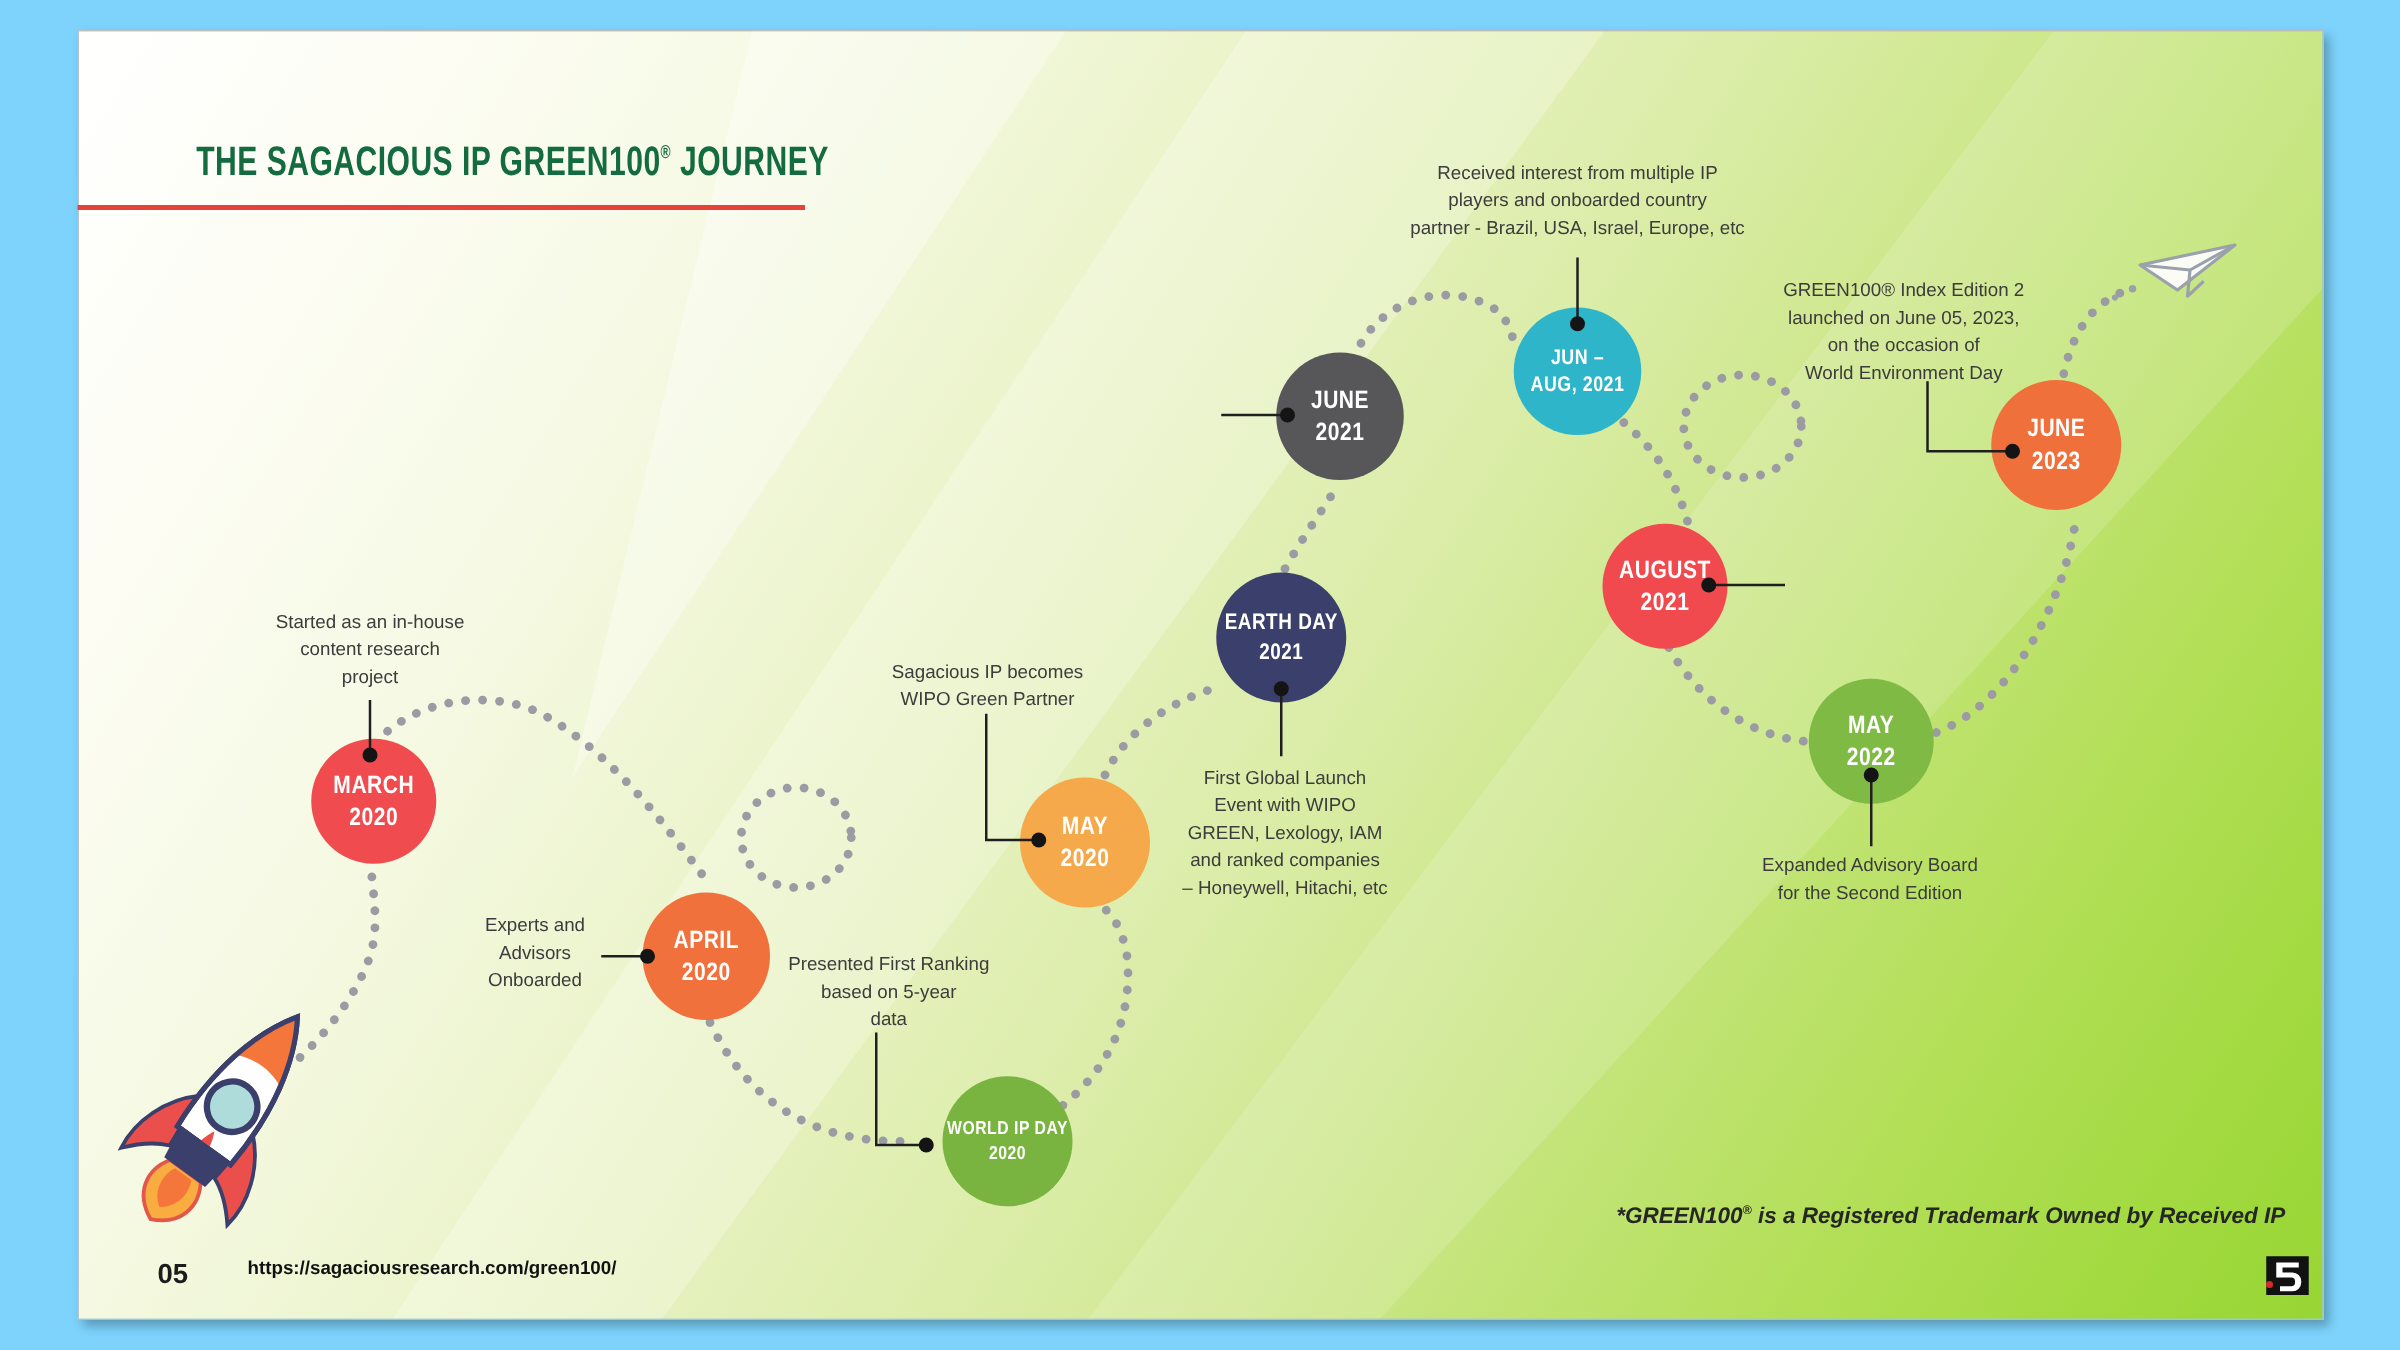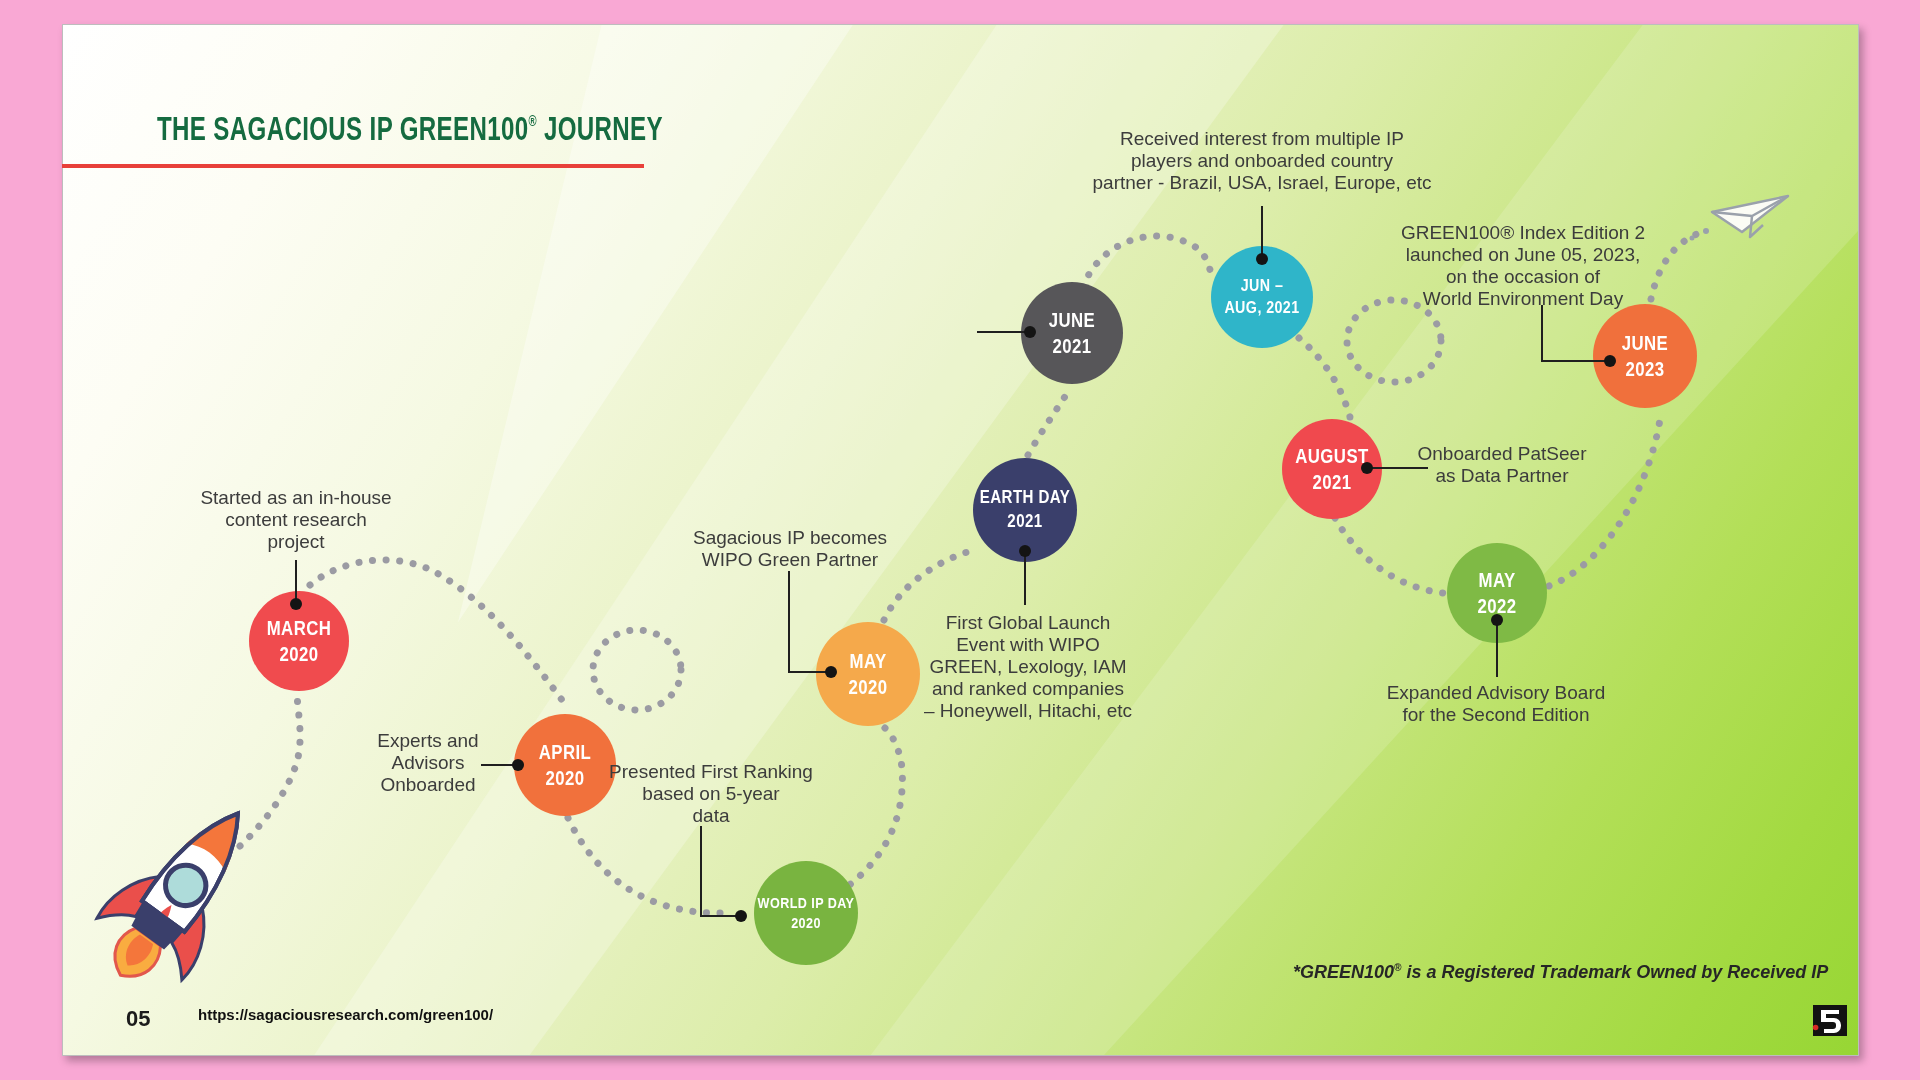--- a/index.html
+++ b/index.html
@@ -1,17 +1,17 @@
 <!DOCTYPE html>
 <html><head>
 <meta charset="utf-8">
 <style>
   html,body{margin:0;padding:0;background:#ffffff;}
   body{font-family:"Liberation Sans", sans-serif;}
-  #stage{position:relative;width:1920px;height:1080px;overflow:hidden;background:#f9a8d4;}
+  #stage{position:relative;width:1920px;height:1080px;overflow:hidden;background:#7dd3fc;}
 
   
   #card{position:absolute;left:62px;top:24px;width:1797px;height:1032px;
         border:1px solid #bdbdbd;box-sizing:border-box;overflow:hidden;
         background:linear-gradient(122deg,#ffffff 0%,#fdfdf4 12%,#f5f9e2 26%,#eaf3c8 40%,#dcedaa 54%,#c9e684 68%,#b3df58 82%,#a3da41 92%,#97d634 100%);
         box-shadow:4px 5px 8px rgba(0,0,0,0.28);}
   .stripe{position:absolute;inset:0;pointer-events:none;}
   .s1{background:rgba(255,255,255,0.25);clip-path:polygon(14% 100%,52% 0,68% 0,26% 100%);}
   .s2{background:rgba(255,255,255,0.15);clip-path:polygon(45% 100%,88% 0,100% 0,100% 20%,58% 100%);}
   .s3{background:rgba(255,255,255,0.35);clip-path:polygon(30% 0,44% 0,22% 58%);}
@@ -24,21 +24,21 @@
 
   
   .circle{position:absolute;border-radius:50%;z-index:6;}
   .mlabel{position:absolute;inset:0;display:flex;flex-direction:column;align-items:center;justify-content:center;
           color:#ffffff;font-weight:bold;line-height:1.32;letter-spacing:.5px;transform:scaleX(.84);
           text-align:center;white-space:nowrap;}
   .fz20 .mlabel{font-size:20px;} .fz18 .mlabel{font-size:18px;}
   .fz17 .mlabel{font-size:17px;} .fz15 .mlabel{font-size:15px;}
 
   
-  .desc{position:absolute;color:#3c3c3c;font-size:19px;line-height:22px;text-align:center;
+  .desc{position:absolute;color:#3c3c3c;font-size:15px;line-height:22px;text-align:center;
         white-space:pre-line;z-index:6;}
 
   
   #under-svg{position:absolute;left:0;top:0;z-index:4;pointer-events:none;}
   #over-svg{position:absolute;left:0;top:0;z-index:8;pointer-events:none;}
   .dotted{fill:none;stroke:#9b9ba3;stroke-width:7;stroke-linecap:round;stroke-dasharray:0.1 13.5;}
   .connector{fill:none;stroke:#1f1f1f;stroke-width:2;}
   .cdot{fill:#141414;}
 
   
@@ -155,22 +155,20 @@
   <div class="desc" style="left:670px;top:527px;width:240px;">Sagacious IP becomes
 WIPO Green Partner</div>
   <div class="desc" style="left:888px;top:612px;width:280px;">First Global Launch
 Event with WIPO
 GREEN, Lexology, IAM
 and ranked companies
 – Honeywell, Hitachi, etc</div>
   <div class="desc" style="left:1072px;top:128px;width:380px;">Received interest from multiple IP
 players and onboarded country
 partner - Brazil, USA, Israel, Europe, etc</div>
-  <div class="desc" style="left:1392px;top:443px;width:220px;">Onboarded PatSeer
-as Data Partner</div>
   <div class="desc" style="left:1366px;top:682px;width:260px;">Expanded Advisory Board
 for the Second Edition</div>
   <div class="desc" style="left:1383px;top:222px;width:280px;">GREEN100® Index Edition 2
 launched on June 05, 2023,
 on the occasion of
 World Environment Day</div>
 
   <svg id="rocket" width="150" height="212" viewBox="0 0 120 210">
     <path d="M34,100 C14,118 4,146 8,170 C18,158 28,150 38,146 Z" fill="#EA4F4B" stroke="#3A3F6B" stroke-width="3"></path>
     <path d="M86,100 C106,118 116,146 112,170 C102,158 92,150 82,146 Z" fill="#EA4F4B" stroke="#3A3F6B" stroke-width="3"></path>

